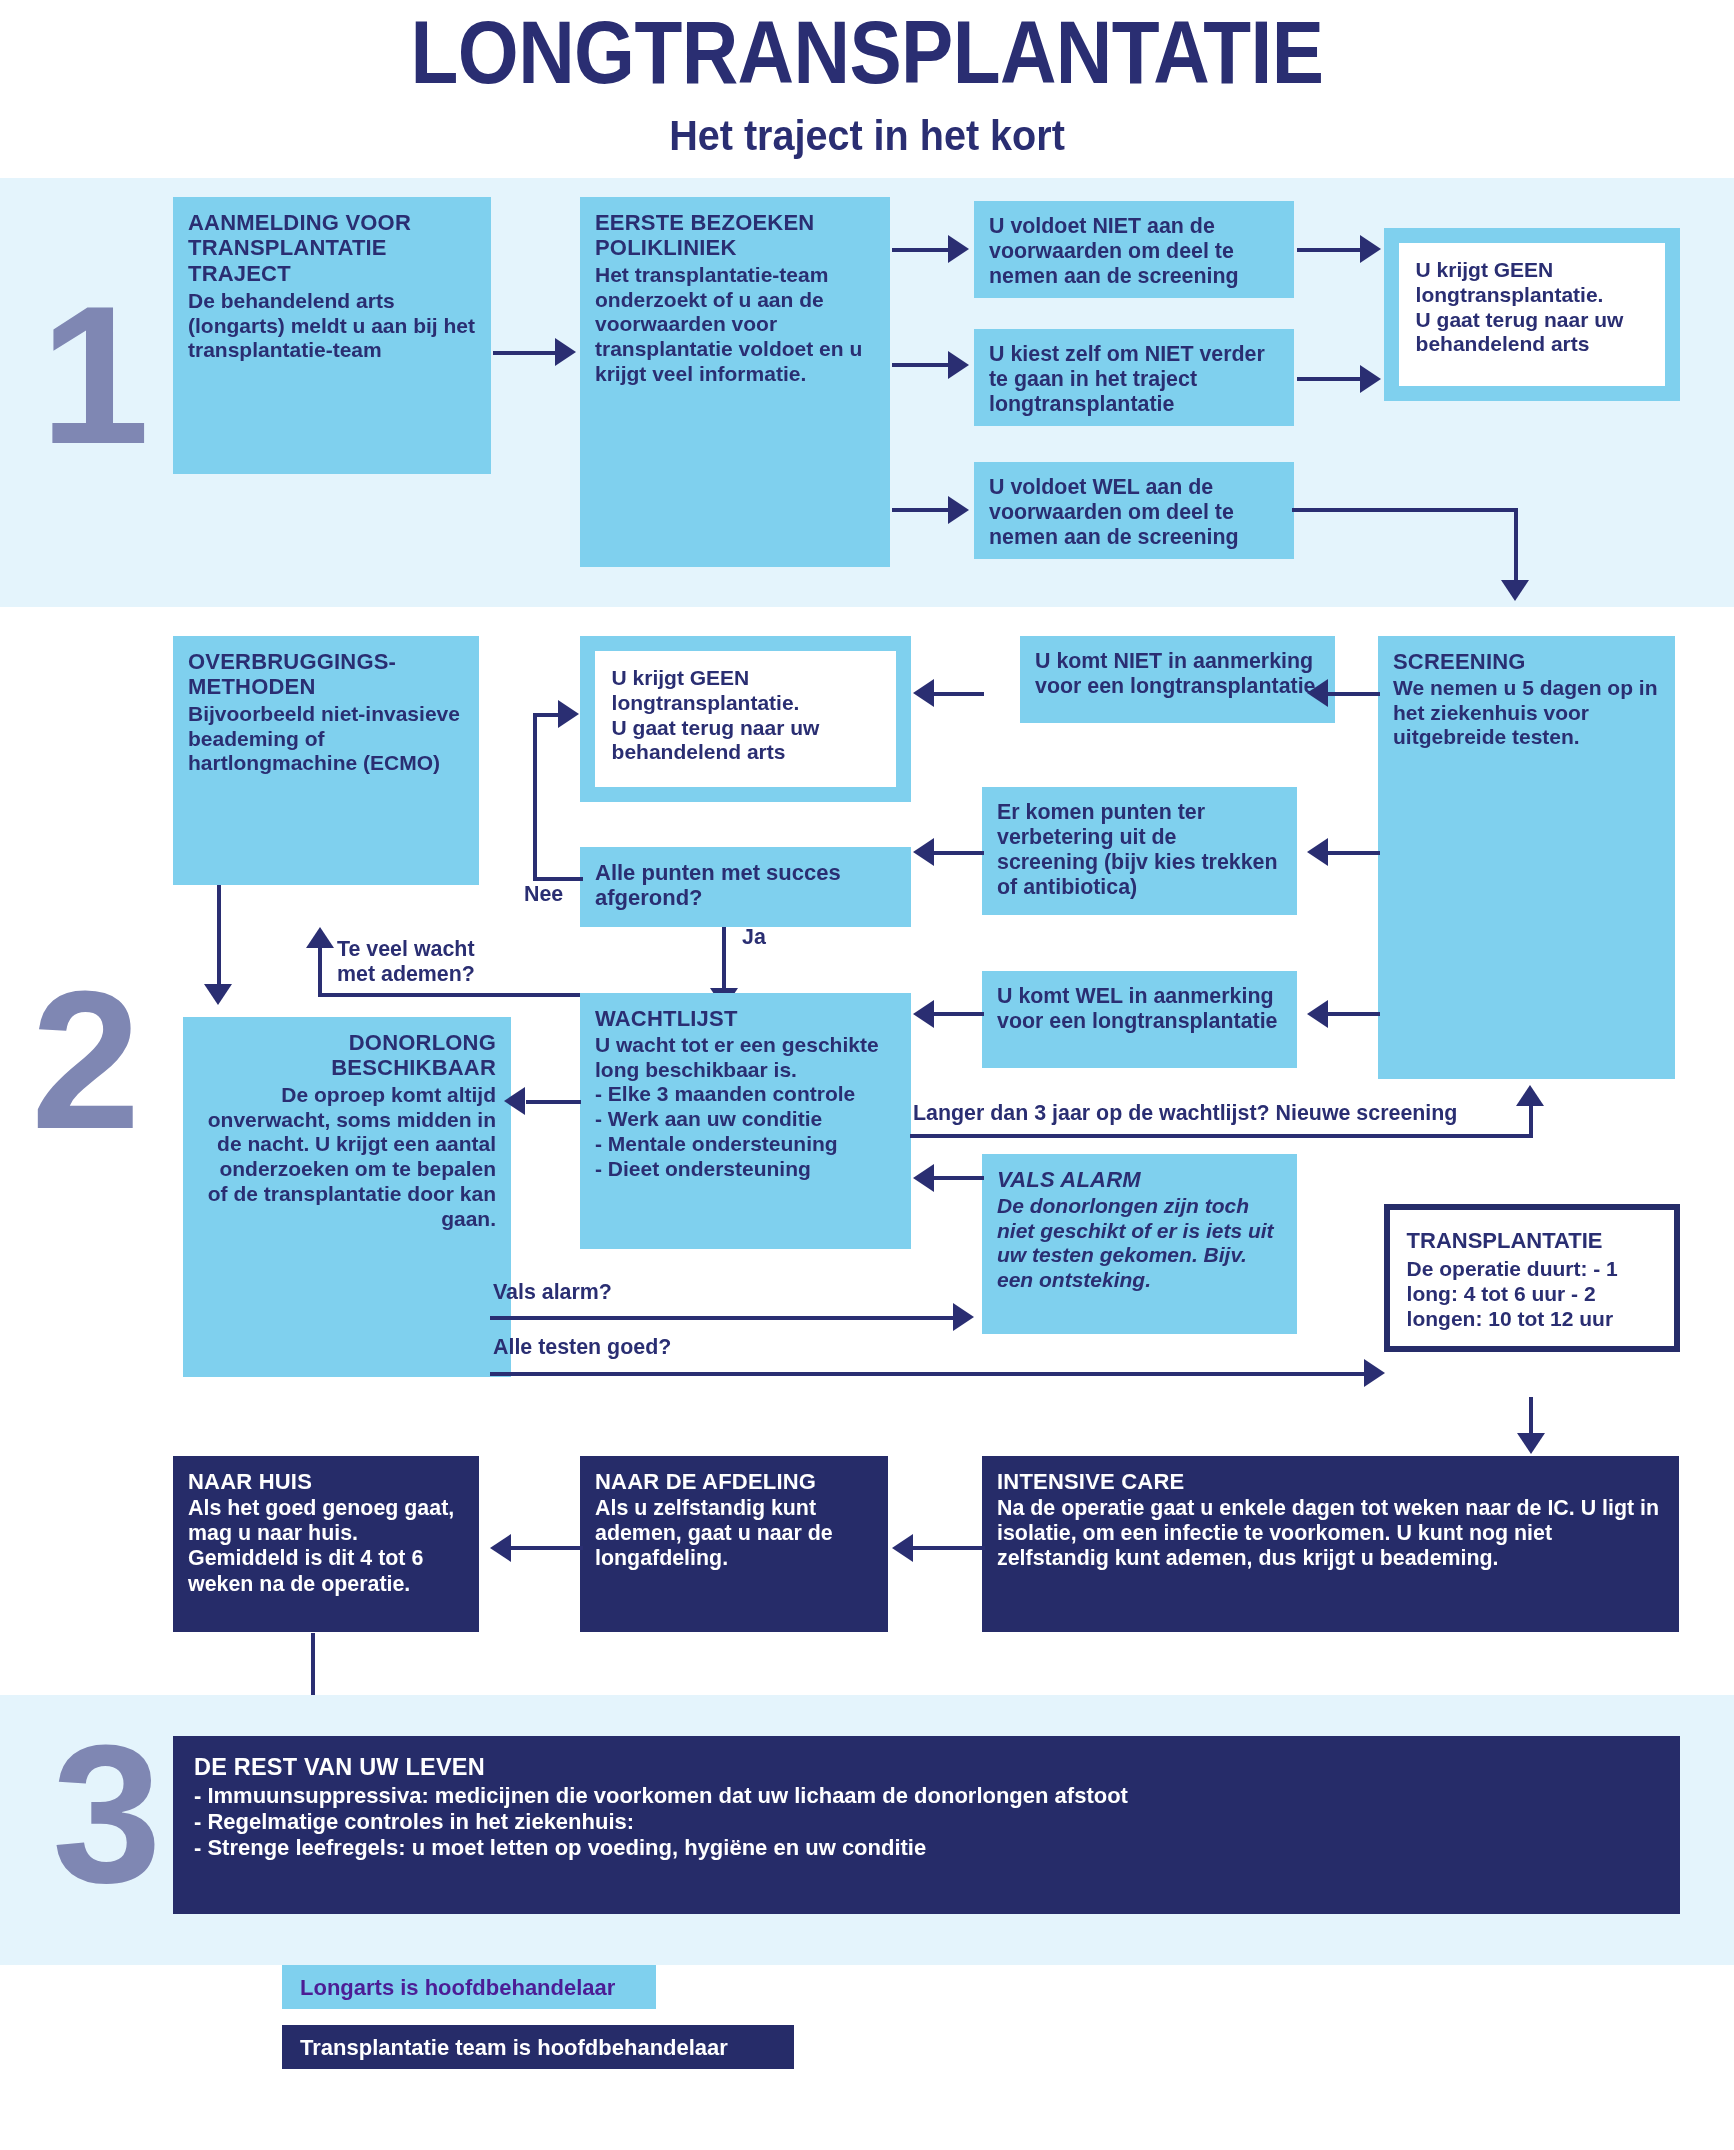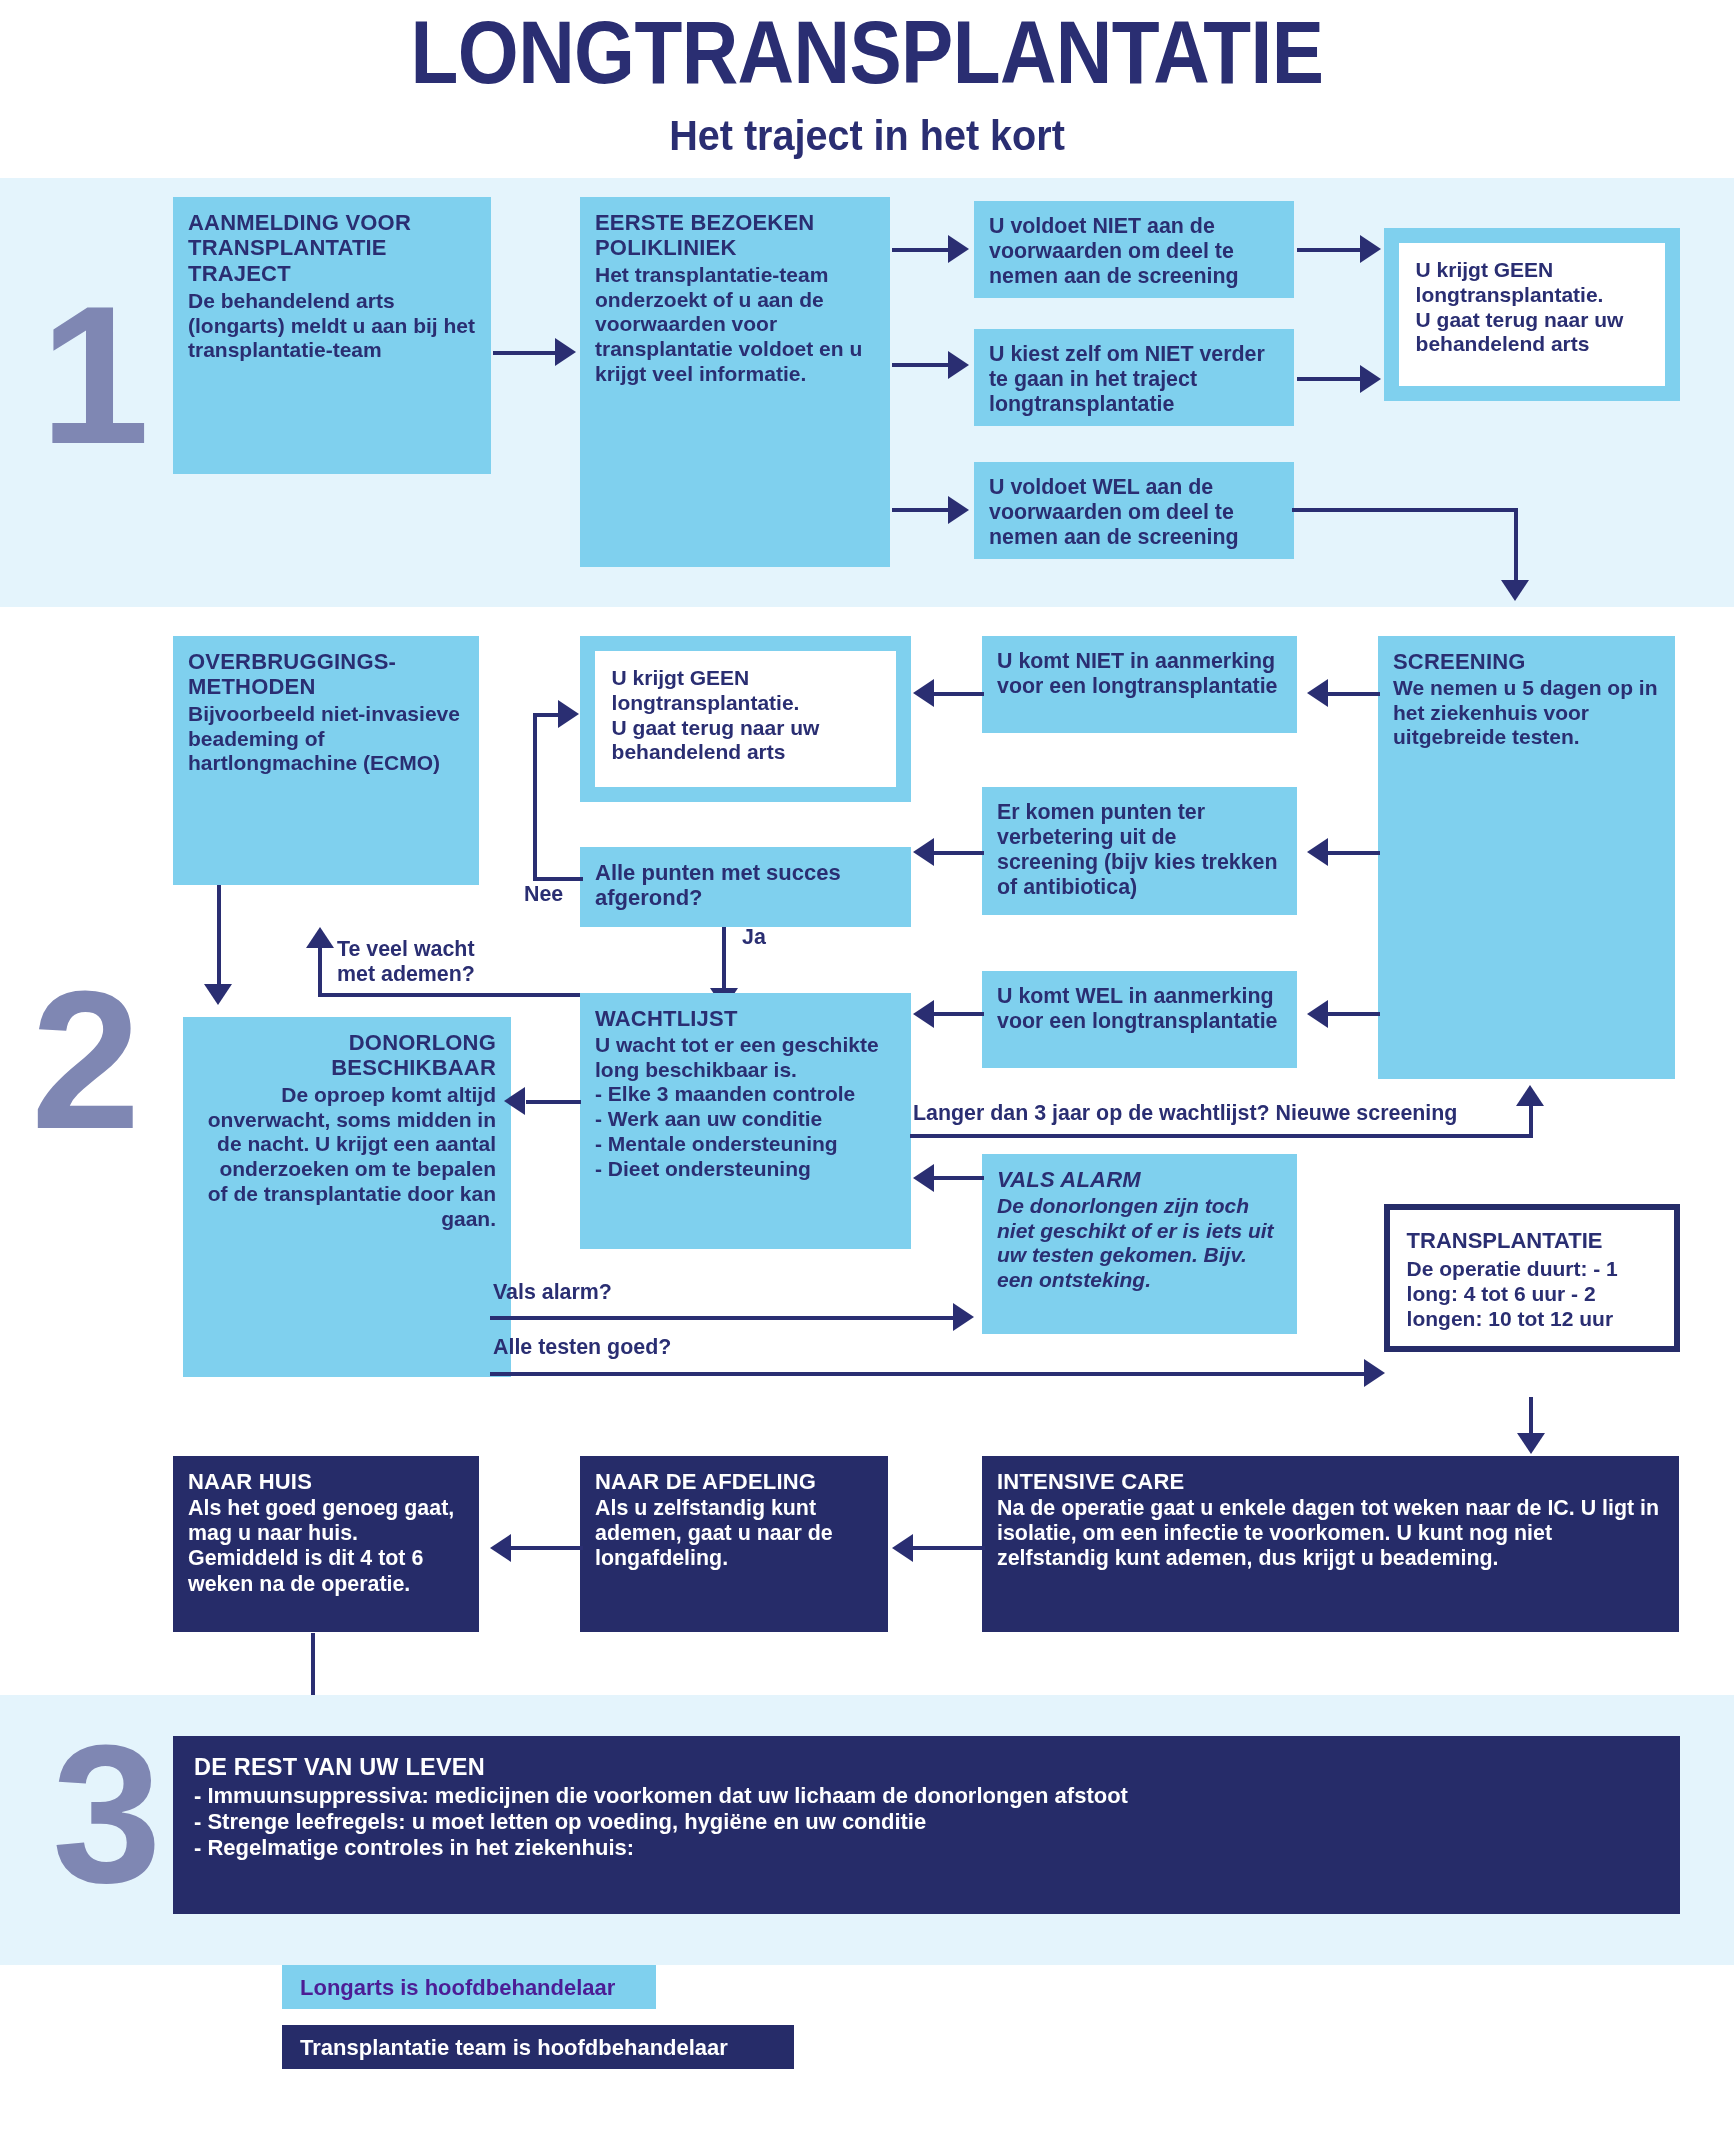--- a/index.html
+++ b/index.html
@@ -174,21 +174,21 @@
 <div class="abs ln v" style="left:1514px; top:508px; height:76px;"></div>
 <div class="abs arw arw-d" style="left:1501px; top:580px;"></div>
 
 <div class="abs step-num" id="step-2">2</div>
 
 <div class="abs box light" style="left:1378px; top:636px; width:297px; height:443px;">
   <span class="t">SCREENING</span>
   <span class="b">We nemen u 5 dagen op in het ziekenhuis voor uitgebreide testen.</span>
 </div>
 
-<div class="abs box light" style="left:982px; top:636px; width:315px; height:97px; font-size:21.4px;">
+<div class="abs box light" style="left:1020px; top:636px; width:315px; height:87px; font-size:21.4px;">
   <span class="b">U komt NIET in aanmerking voor een longtransplantatie</span>
 </div>
 <div class="abs box light" style="left:982px; top:787px; width:315px; height:128px; font-size:21.4px;">
   <span class="b">Er komen punten ter verbetering uit de screening (bijv kies trekken of antibiotica)</span>
 </div>
 <div class="abs box light" style="left:982px; top:971px; width:315px; height:97px; font-size:21.4px;">
   <span class="b">U komt WEL in aanmerking voor een longtransplantatie</span>
 </div>
 
 <div class="abs ln h" style="left:1328px; top:692px; width:52px;"></div>
@@ -311,19 +311,19 @@
 
 <div class="abs ln v" style="left:311px; top:1633px; height:89px;"></div>
 <div class="abs arw arw-d" style="left:299px; top:1716px;"></div>
 
 <div class="abs band" id="band-3"></div>
 <div class="abs step-num" id="step-3">3</div>
 
 <div class="abs box darkbox" style="left:173px; top:1736px; width:1507px; height:178px; font-size:22px; padding:18px 21px;">
   <span class="t" style="font-size:23.5px;">DE REST VAN UW LEVEN</span>
   <span class="b">- Immuunsuppressiva: medicijnen die voorkomen dat uw lichaam de donorlongen afstoot</span>
+  <span class="b">- Regelmatige controles in het ziekenhuis:</span>
   <span class="b">- Strenge leefregels: u moet letten op voeding, hygiëne en uw conditie</span>
-  <span class="b">- Regelmatige controles in het ziekenhuis:</span>
 </div>
 
 <div class="abs legend-chip" id="legend-1">Longarts is hoofdbehandelaar</div>
 <div class="abs legend-chip" id="legend-2">Transplantatie team is hoofdbehandelaar</div>
 
 
 </body></html>

